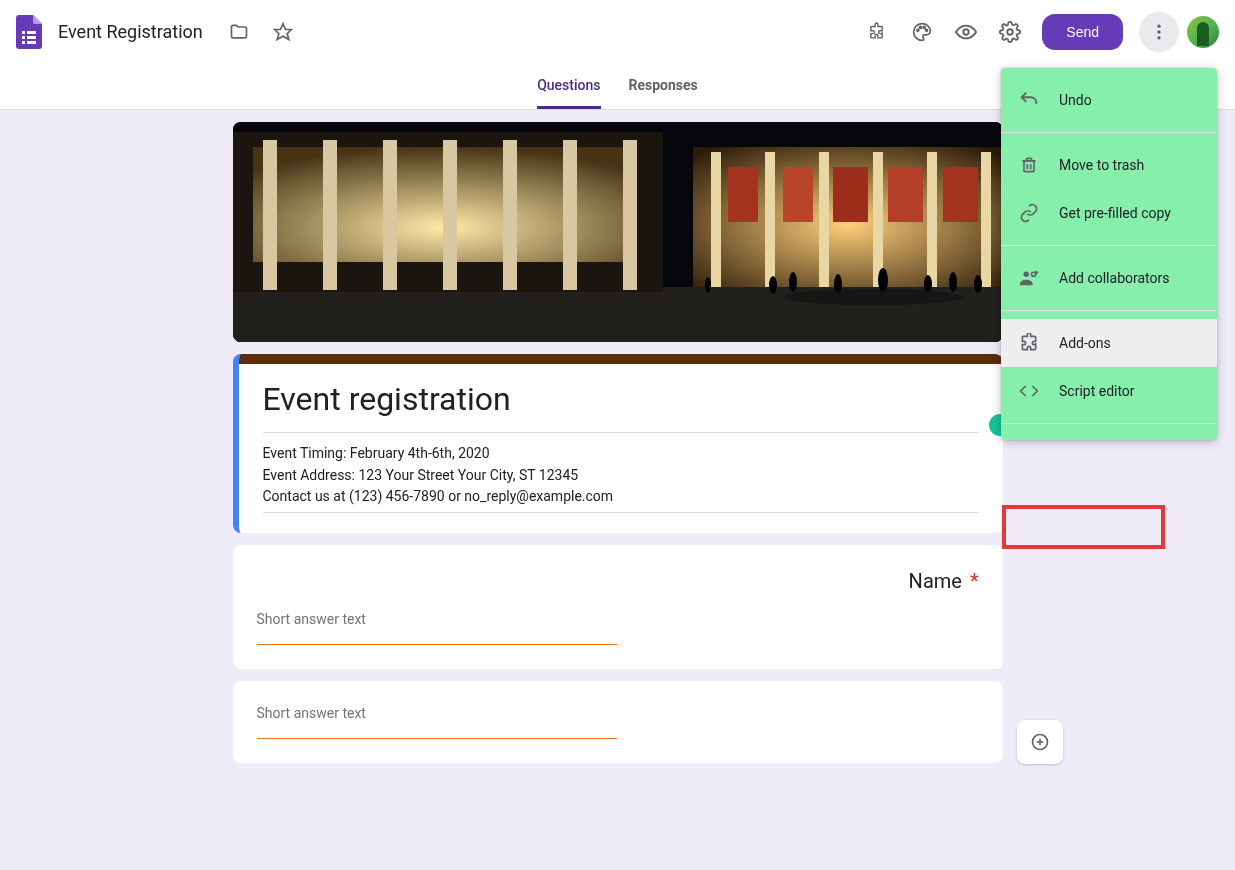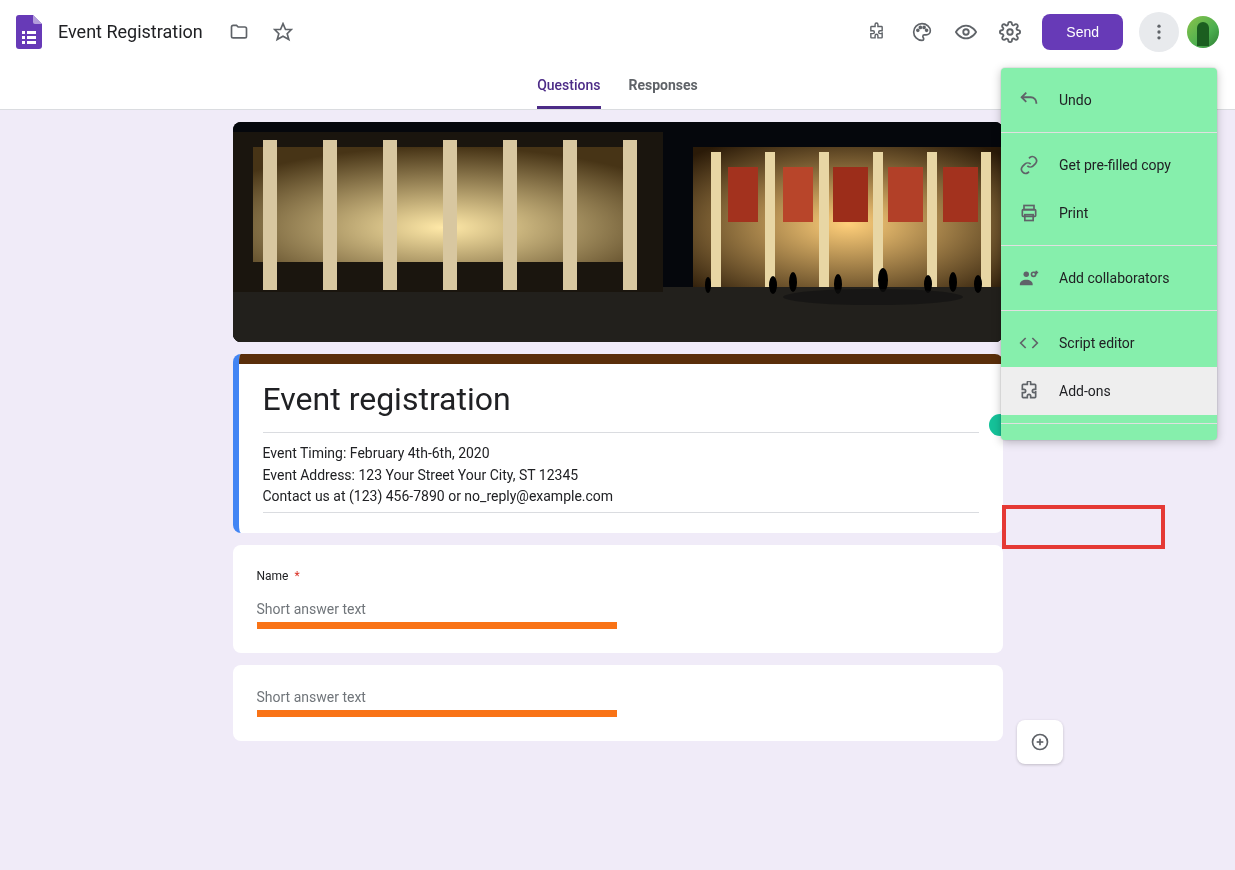--- a/index.html
+++ b/index.html
@@ -43,21 +43,21 @@
     cursor: pointer;
     margin-left: 4px;
   }
   .hdr-spacer { flex: 1; }
   .send-btn {
     background: #673ab7;
     color: #fff;
     border: none;
     padding: 0 24px;
     height: 36px;
-    border-radius: 8px;
+    border-radius: 13px;
     font-size: 14px;
     font-weight: 500;
     cursor: pointer;
     margin: 0 12px;
   }
   .more-btn {
     background: #e8eaed;
   }
   .avatar {
     width: 32px;
@@ -155,31 +155,32 @@
     background: #15c39a;
     border-radius: 50%;
   }
   .question-card {
     margin-top: 12px;
     background: #fff;
     border-radius: 8px;
     padding: 24px;
   }
   .q-label {
-    font-size: 12px;
+    font-size: 20px;
     color: #202124;
     margin-bottom: 18px;
+    text-align: right;
   }
   .req-star { color: #d93025; margin-left: 3px; }
   .answer-line {
     width: 360px;
     font-size: 14px;
     color: #70757a;
-    border-bottom: 7px solid #f97316;
-    padding-bottom: 5px;
+    border-bottom: 1px solid #f97316;
+    padding-bottom: 17px;
   }
   .side-toolbar {
     position: absolute;
     right: -60px;
     top: 598px;
     width: 46px;
     background: #fff;
     border-radius: 8px;
     box-shadow: 0 1px 3px rgba(0,0,0,0.2);
     padding: 6px 0;
@@ -409,62 +410,64 @@
           <path d="M9 14L4 9l5-5"></path>
           <path d="M4 9h10a6 6 0 0 1 6 6v1"></path>
         </svg>
       </span>
     <span>Undo</span>
   </div>
   <div class="menu-sep"></div>
   <div class="menu-item">
     <span class="menu-icon">
         <svg width="20" height="20" viewBox="0 0 24 24" fill="none" stroke="#5f6368" stroke-width="2">
+          <path d="M4 7h16"></path>
+          <path d="M9 7V5a1 1 0 0 1 1-1h4a1 1 0 0 1 1 1v2"></path>
+          <rect x="6" y="7" width="12" height="13" rx="1"></rect>
+          <line x1="10" y1="11" x2="10" y2="17"></line>
+          <line x1="14" y1="11" x2="14" y2="17"></line>
+        </svg>
+      </span>
+    <span>Move to trash</span>
+  </div>
+  <div class="menu-item">
+    <span class="menu-icon">
+        <svg width="20" height="20" viewBox="0 0 24 24" fill="none" stroke="#5f6368" stroke-width="2">
           <path d="M10 13a5 5 0 0 0 7 0l3-3a5 5 0 0 0-7-7l-1 1"></path>
           <path d="M14 11a5 5 0 0 0-7 0l-3 3a5 5 0 0 0 7 7l1-1"></path>
         </svg>
       </span>
     <span>Get pre-filled copy</span>
-  </div>
-  <div class="menu-item">
-    <span class="menu-icon">
-        <svg width="20" height="20" viewBox="0 0 24 24" fill="none" stroke="#5f6368" stroke-width="2">
-          <rect x="6" y="3" width="12" height="5"></rect>
-          <rect x="4" y="8" width="16" height="8" rx="1"></rect>
-          <rect x="7" y="14" width="10" height="7"></rect>
-        </svg>
-      </span>
-    <span>Print</span>
   </div>
   <div class="menu-sep"></div>
   <div class="menu-item">
     <span class="menu-icon">
         <svg width="22" height="22" viewBox="0 0 24 24" fill="#5f6368">
           <circle cx="9" cy="8" r="3"></circle>
           <path d="M2 19c0-3 3-5 7-5s7 2 7 5v1H2v-1z"></path>
           <circle cx="17" cy="8" r="2.3" fill="none" stroke="#5f6368" stroke-width="1.8"></circle>
           <path d="M20 4v4M18 6h4" stroke="#5f6368" stroke-width="1.8"></path>
         </svg>
       </span>
     <span>Add collaborators</span>
   </div>
   <div class="menu-sep"></div>
+  <div class="menu-item highlighted">
+    <span class="menu-icon">
+        <svg width="20" height="20" viewBox="0 0 24 24" fill="none" stroke="#5f6368" stroke-width="2">
+          <path d="M20 12v7a1 1 0 0 1-1 1h-5v-2a2 2 0 0 0-4 0v2H5a1 1 0 0 1-1-1v-5h2a2 2 0 0 0 0-4H4V5a1 1 0 0 1 1-1h5V2a2 2 0 0 1 4 0v2h5a1 1 0 0 1 1 1v5h-2a2 2 0 0 0 0 4h2z"></path>
+        </svg>
+      </span>
+    <span>Add-ons</span>
+  </div>
   <div class="menu-item">
     <span class="menu-icon">
         <svg width="20" height="20" viewBox="0 0 24 24" fill="none" stroke="#5f6368" stroke-width="2">
           <polyline points="8 6 2 12 8 18"></polyline>
           <polyline points="16 6 22 12 16 18"></polyline>
         </svg>
       </span>
     <span>Script editor</span>
   </div>
-  <div class="menu-item highlighted">
-    <span class="menu-icon">
-        <svg width="20" height="20" viewBox="0 0 24 24" fill="none" stroke="#5f6368" stroke-width="2">
-          <path d="M20 12v7a1 1 0 0 1-1 1h-5v-2a2 2 0 0 0-4 0v2H5a1 1 0 0 1-1-1v-5h2a2 2 0 0 0 0-4H4V5a1 1 0 0 1 1-1h5V2a2 2 0 0 1 4 0v2h5a1 1 0 0 1 1 1v5h-2a2 2 0 0 0 0 4h2z"></path>
-        </svg>
-      </span>
-    <span>Add-ons</span>
-  </div>
   <div class="menu-sep"></div>
 </div>
 
 <div class="red-box" style="left:1002px; top:505px; width:163px; height:44px;"></div>
 
 </body></html>

